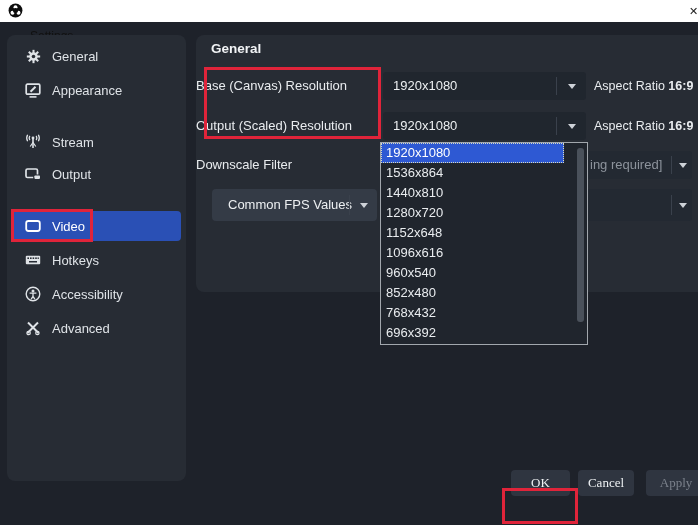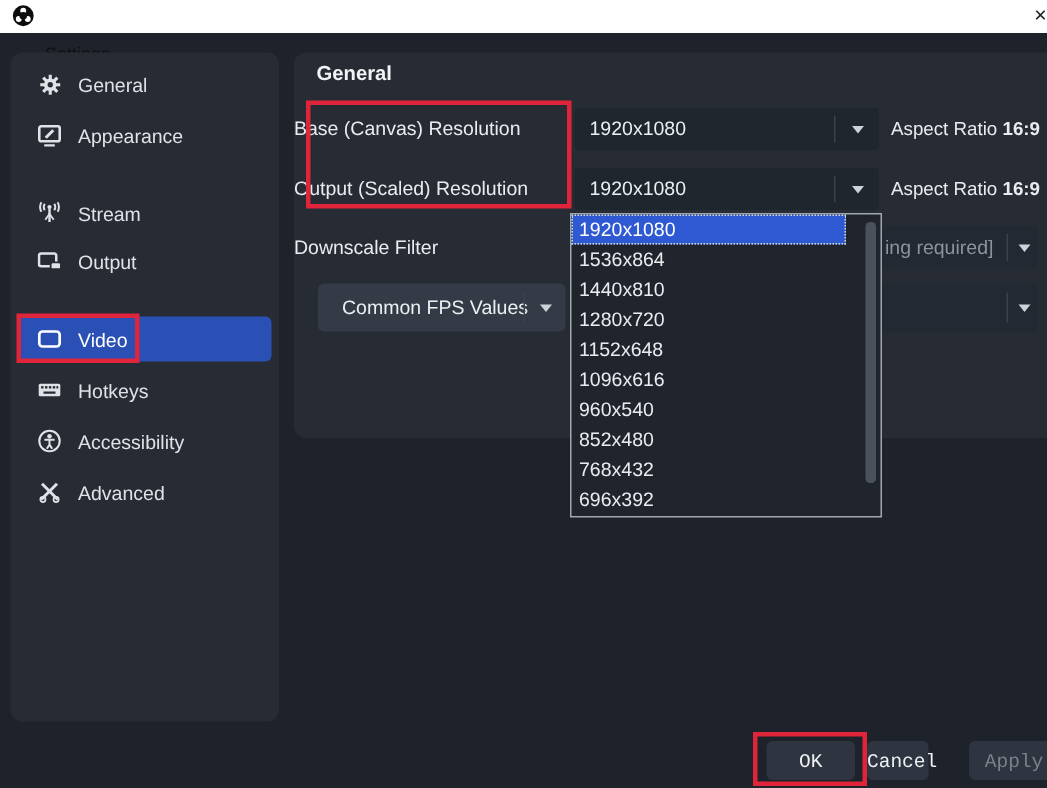--- a/index.html
+++ b/index.html
@@ -44,21 +44,21 @@
   .fps-btn .val { position:absolute; left:16px; top:0; bottom:0; line-height:32px; color:#edf0f2; }
 
   
   .list { left:380px; top:142px; width:208px; height:203px; background:#20252d; border:1px solid #a2a7ad; z-index:5; }
   .list ul { list-style:none; }
   .list li { height:20px; line-height:20px; padding-left:5px; margin-right:23px; color:#e9ecef; font-size:13px; white-space:nowrap; cursor:default; }
   .list li.sel { background:#2e59d3; color:#ffffff; outline:1px dotted #d9dbc0; outline-offset:-1px; }
   .thumb { position:absolute; left:196px; top:5px; width:7px; height:174px; background:#4a515b; border-radius:3px; }
 
   
-  .btn { top:494px; height:26px; background:#2f3540; border:none; border-radius:4px; color:#eef1f3; font-size:13px; font-family:Liberation Mono, monospace; }
+  .btn { top:470px; height:26px; background:#2f3540; border:none; border-radius:4px; color:#eef1f3; font-size:13px; font-family:Liberation Serif, serif; }
   .btn.disabled { color:#7b818b; }
 
   
   .anno { border:3px solid #e0243a; z-index:10; pointer-events:none; }
   svg { display:block; }
 </style>
 </head>
 <body>
 
 <div class="abs titlebar">
@@ -218,18 +218,18 @@
     <li>1096x616</li>
     <li>960x540</li>
     <li>852x480</li>
     <li>768x432</li>
     <li>696x392</li>
   </ul>
   <span class="thumb"></span>
 </div>
 
 <button class="abs btn" style="left:511px; width:59px;">OK</button>
-<button class="abs btn" style="left:578px; width:41px;">Cancel</button>
+<button class="abs btn" style="left:578px; width:56px;">Cancel</button>
 <button class="abs btn disabled" style="left:646px; width:60px;">Apply</button>
 
 <div class="abs anno" style="left:11px; top:209px; width:82px; height:33px;"></div>
 <div class="abs anno" style="left:204px; top:67px; width:177px; height:72px;"></div>
 <div class="abs anno" style="left:502px; top:488px; width:76px; height:36px;"></div>
 
 </body></html>

